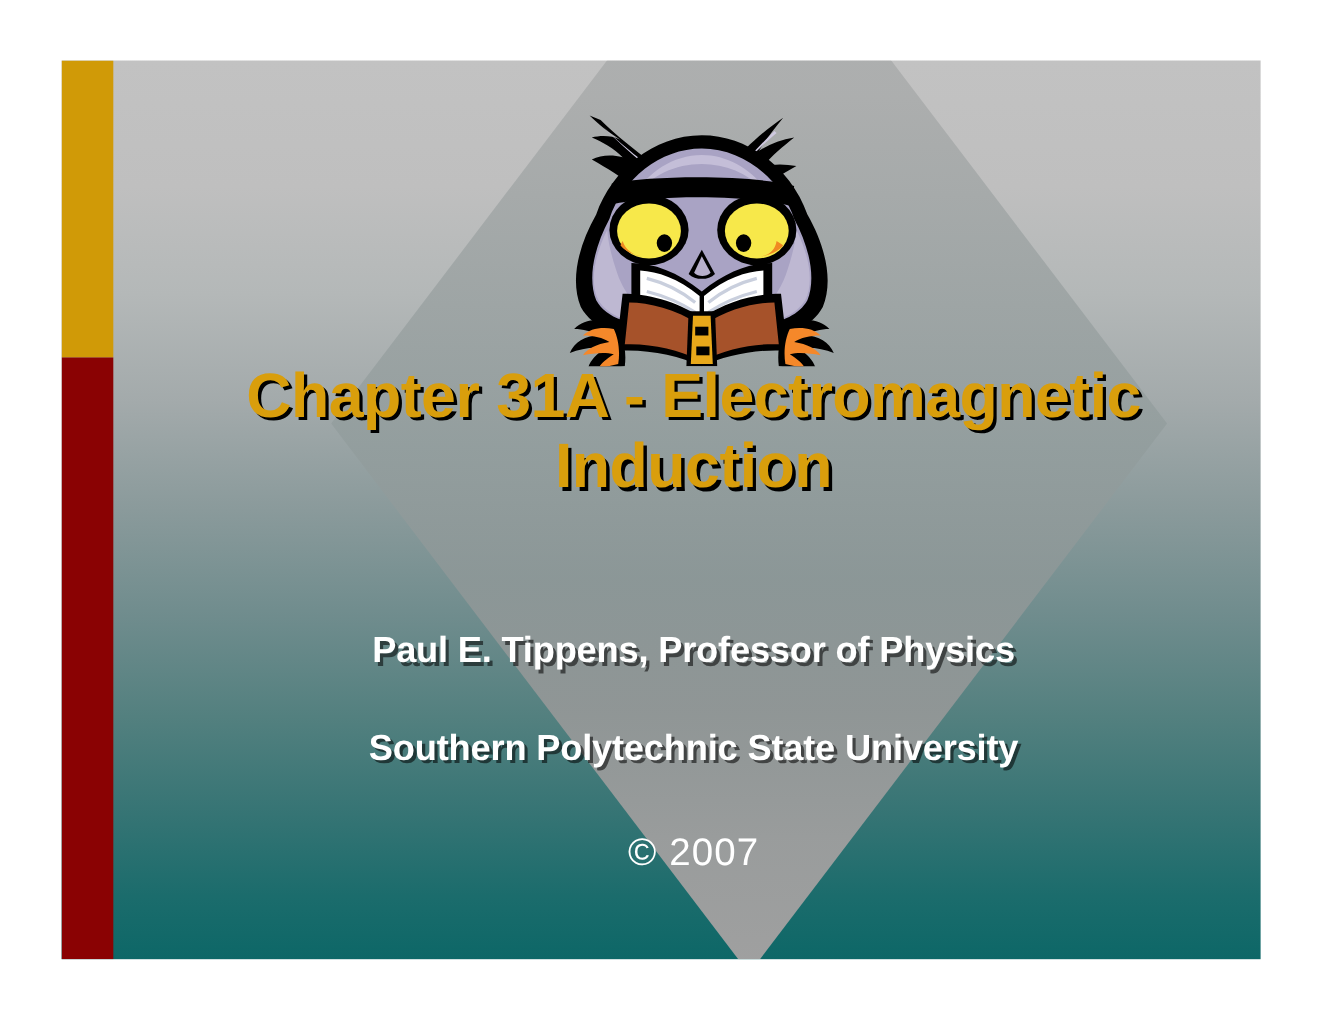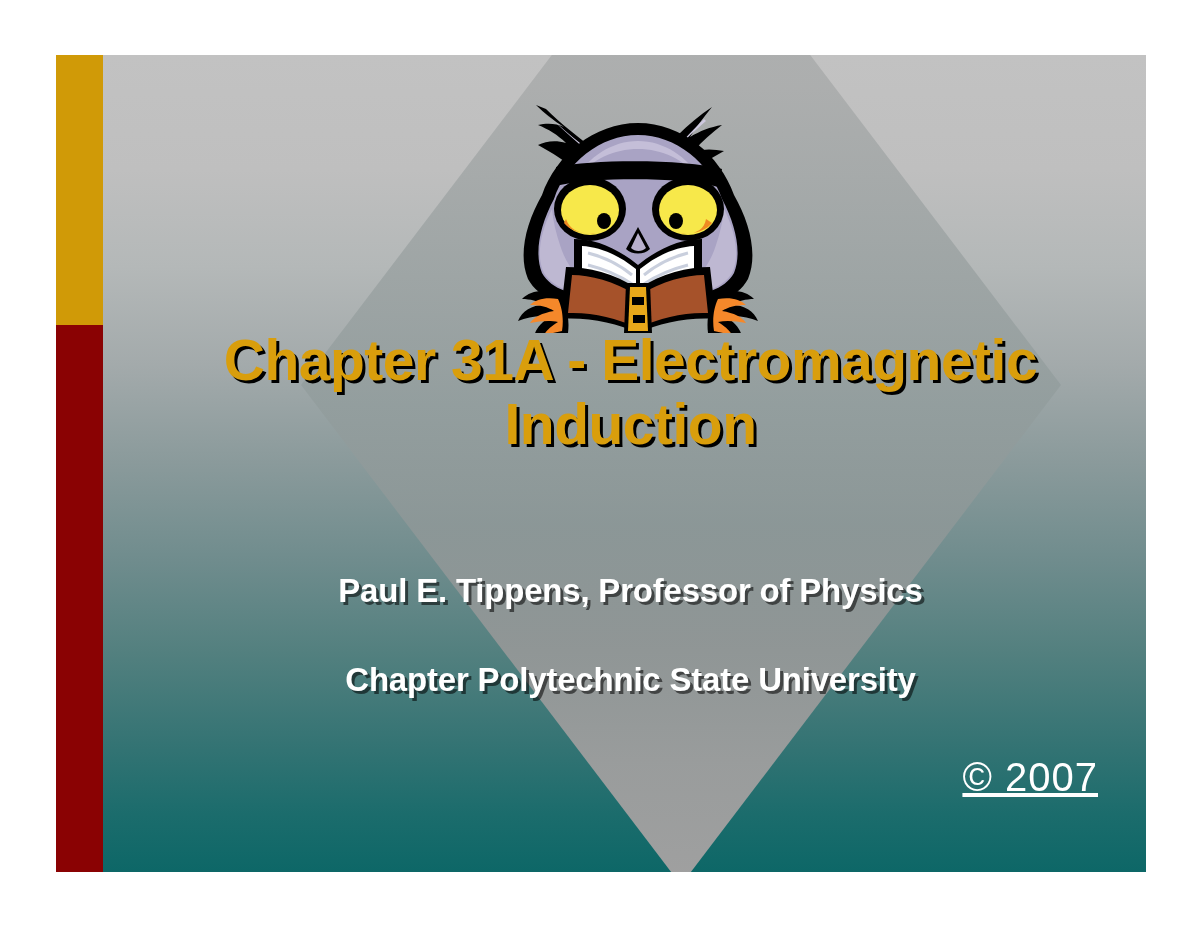--- a/index.html
+++ b/index.html
@@ -131,26 +131,25 @@
   }
   #sub-1 { top: 430px; }
   #sub-2 { top: 517px; }
   #sub-3 { top: 606px; }
 
   #copyright-line {
     position: absolute;
     left: 60px;
     top: 700px;
     width: 935px;
-    text-align: right;
+    text-align: center;
     color: #ffffff;
-    font-size: 40px;
+    font-size: 35px;
     font-weight: normal;
     letter-spacing: 1px;
-    text-decoration: underline;
   }
 </style>
 </head>
 <body>
 
 <div id="slide-canvas">
 
   <div id="slide">
 
     <div class="side-bar" id="bar-gold"></div>
@@ -236,20 +235,20 @@
       </svg>
     </div>
 
     <div id="text-stack">
 
       <div id="title-line">Chapter 31A - Electromagnetic Induction</div>
 
 
       <div class="sub-line" id="sub-2">Paul E. Tippens, Professor of Physics</div>
 
-      <div class="sub-line" id="sub-3">Chapter Polytechnic State University</div>
+      <div class="sub-line" id="sub-3">Southern Polytechnic State University</div>
 
       <div id="copyright-line">© 2007</div>
 
     </div>
 
   </div>
 </div>
 
 </body></html>

